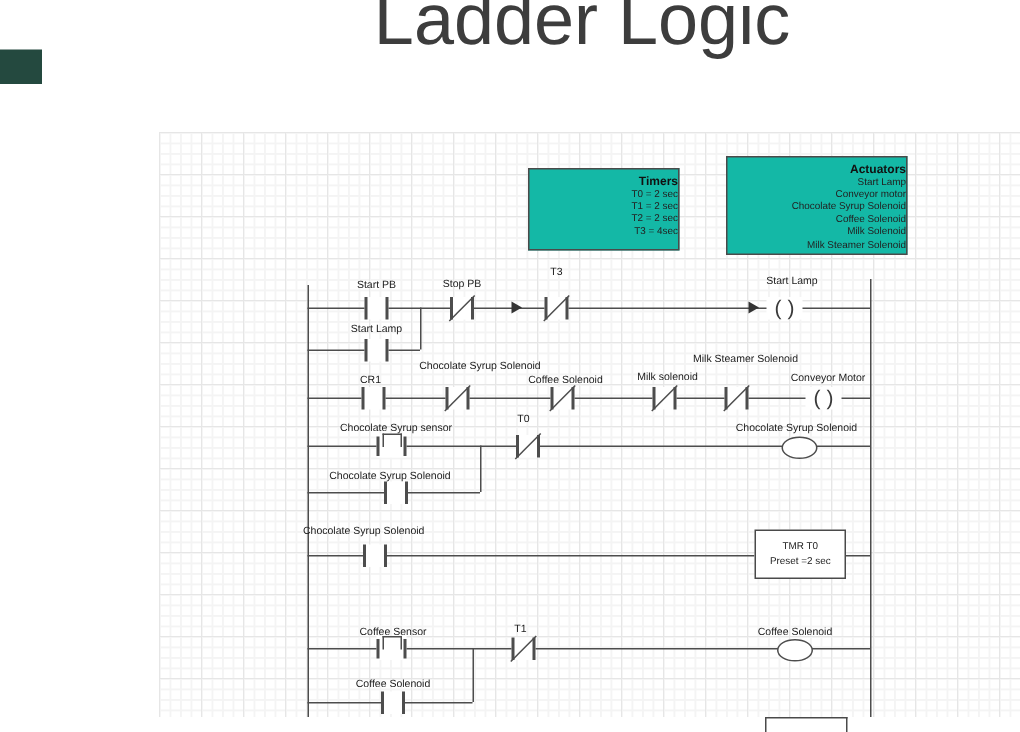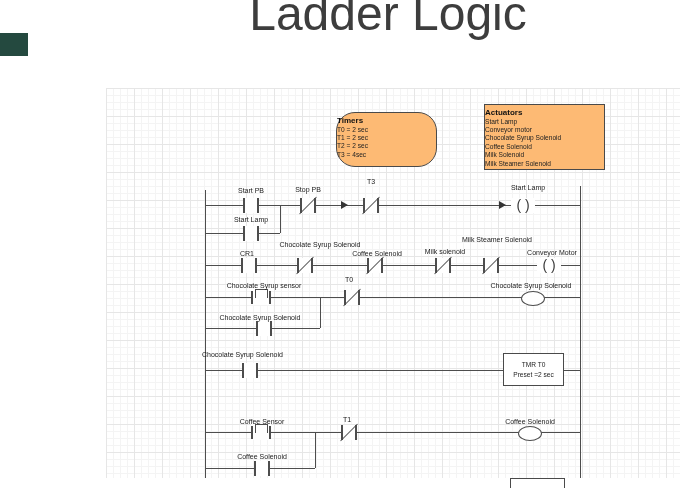--- a/index.html
+++ b/index.html
@@ -8,21 +8,21 @@
   .title{position:absolute;left:388px;top:-10px;transform:translateX(-50%);
          font-size:48px;font-weight:300;color:#3d3d3d;white-space:nowrap;line-height:1;}
   .accent{position:absolute;left:0;top:33px;width:28px;height:23px;background:#24493f;}
   .grid{position:absolute;left:106px;top:88px;width:574px;height:390px;
         background-image:
           linear-gradient(to right,#e6e6e6 1px,transparent 1px),
           linear-gradient(to bottom,#e6e6e6 1px,transparent 1px),
           linear-gradient(to right,#f4f4f4 1px,transparent 1px),
           linear-gradient(to bottom,#f4f4f4 1px,transparent 1px);
         background-size:28px 28px,28px 28px,7px 7px,7px 7px;}
-  .box{position:absolute;border:1px solid #4a4a4a;background:#fdba74;text-align:left;z-index:3;}
+  .box{position:absolute;border:1px solid #4a4a4a;background:#14b8a6;text-align:right;z-index:3;}
   .bt{font-weight:bold;font-size:8px;color:#111;margin-top:3px;line-height:1.2;}
   .bi{font-size:6.6px;color:#222;line-height:1.28;}
   .wh{position:absolute;height:1px;background:#4d4d4d;z-index:1;}
   .wv{position:absolute;width:1px;background:#4d4d4d;z-index:1;}
   .ct{position:absolute;width:16px;height:15px;background:#fff;z-index:2;}
   .ct .b{position:absolute;top:0;width:2px;height:15px;background:#4d4d4d;}
   .ct .bl{left:0;} .ct .br{right:0;}
   .ct .sl{position:absolute;left:-4px;top:7px;width:24px;height:1px;background:#4d4d4d;
           transform:rotate(-45deg);}
   .ct.sn{width:20px;height:16px;}
@@ -48,21 +48,21 @@
 </head>
 <body>
 
 <div id="page">
 
   <div class="title">Ladder Logic</div>
   <div class="accent" style="background: rgb(36, 73, 63);"></div>
   <div class="grid"></div>
 
 
-  <div class="box" style="left:336px;top:112px;width:99px;height:53px;border-radius:19px;">
+  <div class="box" style="left:352px;top:112px;width:99px;height:53px;">
     <div class="bt">Timers</div>
     <div class="bi">T0 = 2 sec</div>
     <div class="bi">T1 = 2 sec</div>
     <div class="bi">T2 = 2 sec</div>
     <div class="bi">T3 = 4sec</div>
   </div>
 
   <div class="box" style="left:484px;top:104px;width:119px;height:64px;">
     <div class="bt">Actuators</div>
     <div class="bi">Start Lamp</div>

